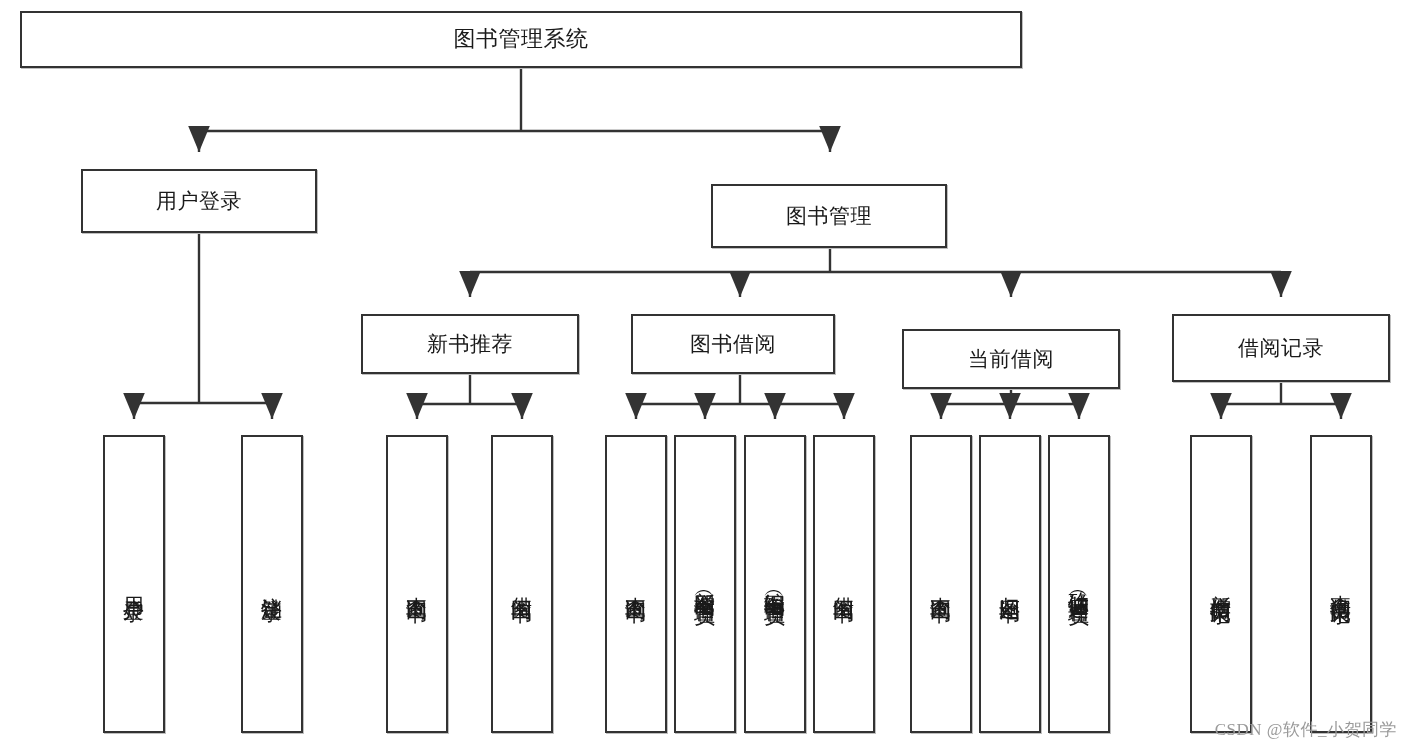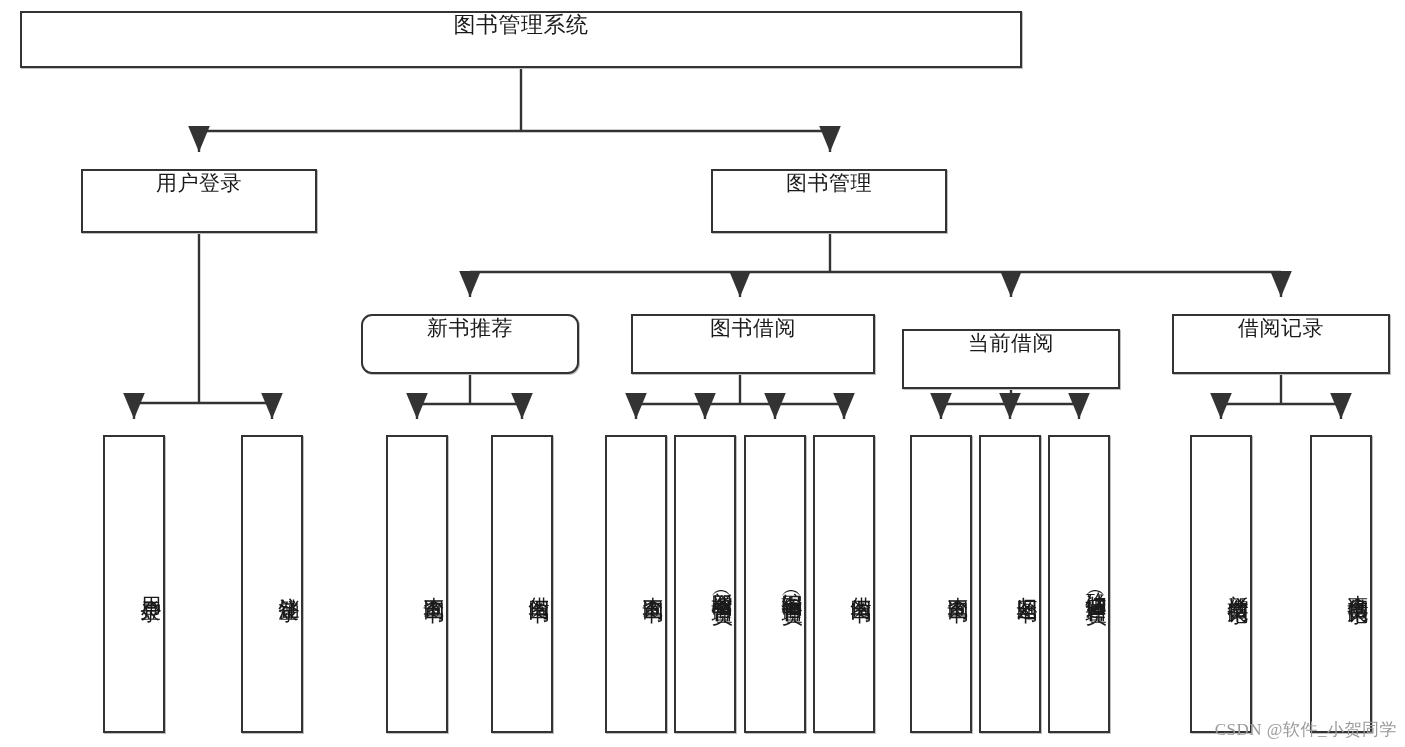--- a/index.html
+++ b/index.html
@@ -25,20 +25,21 @@
     height: 747px;
     pointer-events: none;
   }
   .node {
     position: absolute;
     box-sizing: border-box;
     background: #ffffff;
     border: 2px solid #333333;
     box-shadow: 1px 1px 0 0 #bfbfbf;
     display: flex;
+    align-items: center;
     justify-content: center;
     color: #1a1a1a;
   }
   .node.horizontal {
     font-size: 21px;
     letter-spacing: 0.5px;
     line-height: 1.1;
   }
   .node.vertical {
     writing-mode: vertical-rl;
@@ -127,34 +128,34 @@
     </g>
   </svg>
 
   <div class="node horizontal root" style="left:20px; top:11px; width:1002px; height:57px;">
     <span class="nlabel">图书管理系统</span>
   </div>
 
   <div class="node horizontal" style="left:81px; top:169px; width:236px; height:64px;">
     <span class="nlabel">用户登录</span>
   </div>
-  <div class="node horizontal" style="left:711px; top:169px; width:236px; height:64px;">
+  <div class="node horizontal" style="left:711px; top:184px; width:236px; height:64px;">
     <span class="nlabel">图书管理</span>
   </div>
 
-  <div class="node horizontal" style="left:361px; top:314px; width:218px; height:60px;border-radius:11px;">
+  <div class="node horizontal" style="left:361px; top:314px; width:218px; height:60px;">
     <span class="nlabel">新书推荐</span>
   </div>
-  <div class="node horizontal" style="left:631px; top:314px; width:244px; height:60px;">
+  <div class="node horizontal" style="left:631px; top:314px; width:204px; height:60px;">
     <span class="nlabel">图书借阅</span>
   </div>
   <div class="node horizontal" style="left:902px; top:329px; width:218px; height:60px;">
     <span class="nlabel">当前借阅</span>
   </div>
-  <div class="node horizontal" style="left:1172px; top:314px; width:218px; height:60px;">
+  <div class="node horizontal" style="left:1172px; top:314px; width:218px; height:68px;">
     <span class="nlabel">借阅记录</span>
   </div>
 
   <div class="node vertical" style="left:103px; top:435px; width:62px; height:298px;">
     <span class="nlabel">用户登录</span>
   </div>
   <div class="node vertical" style="left:241px; top:435px; width:62px; height:298px;">
     <span class="nlabel">注销登录</span>
   </div>
 

